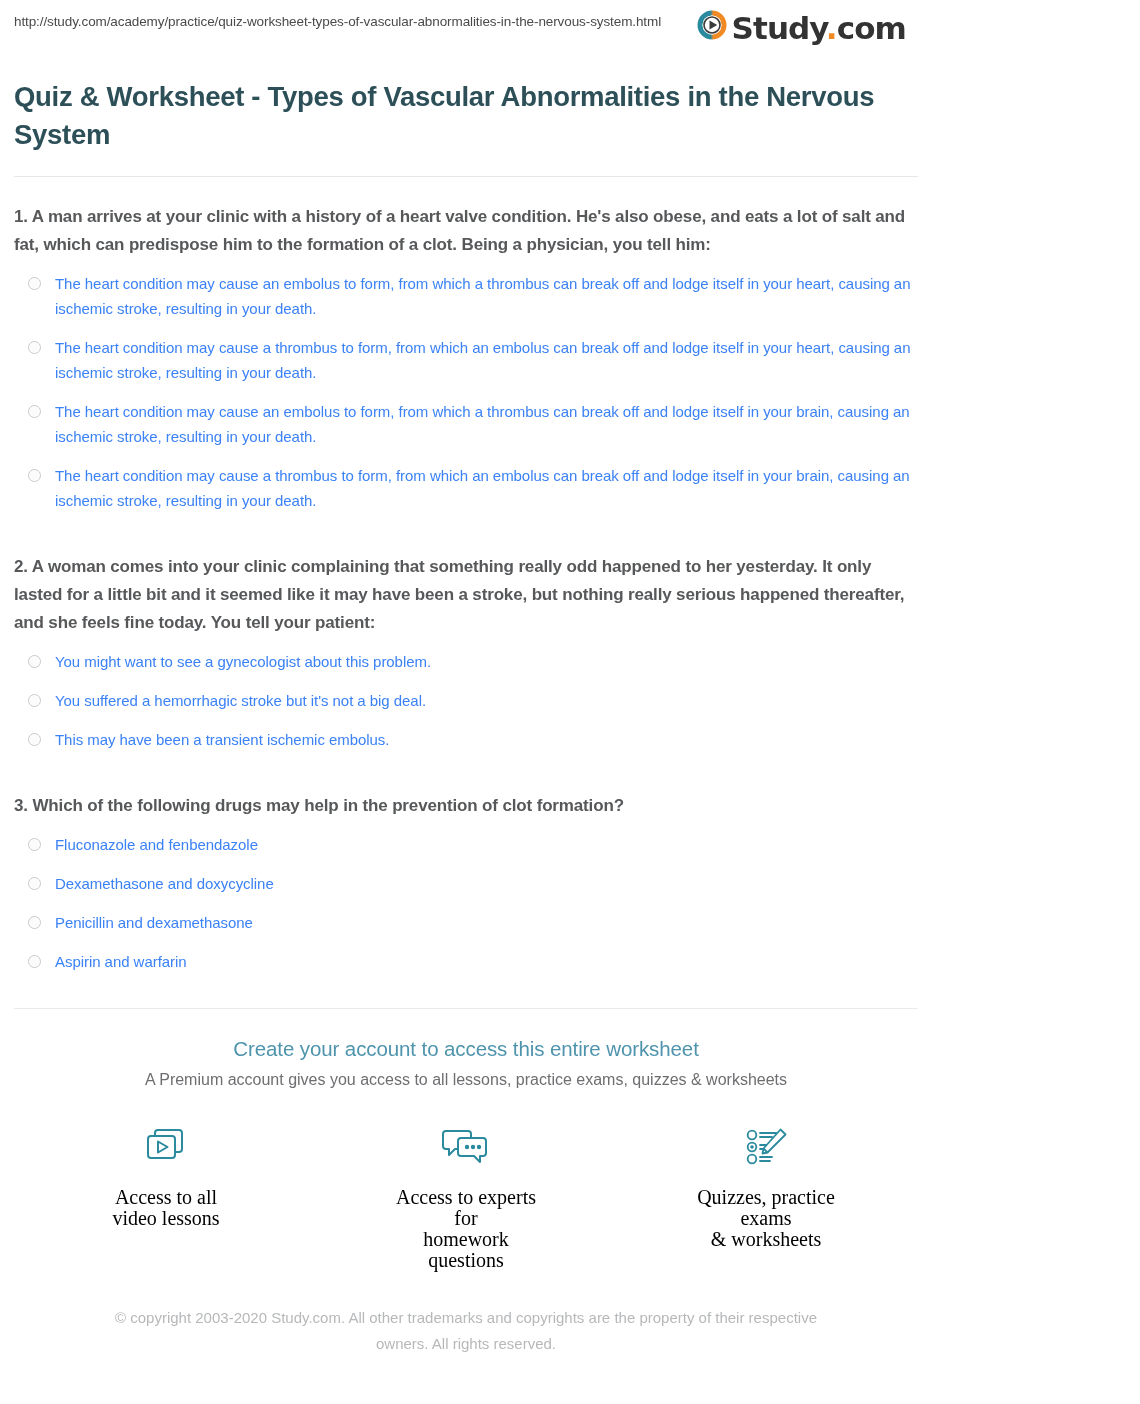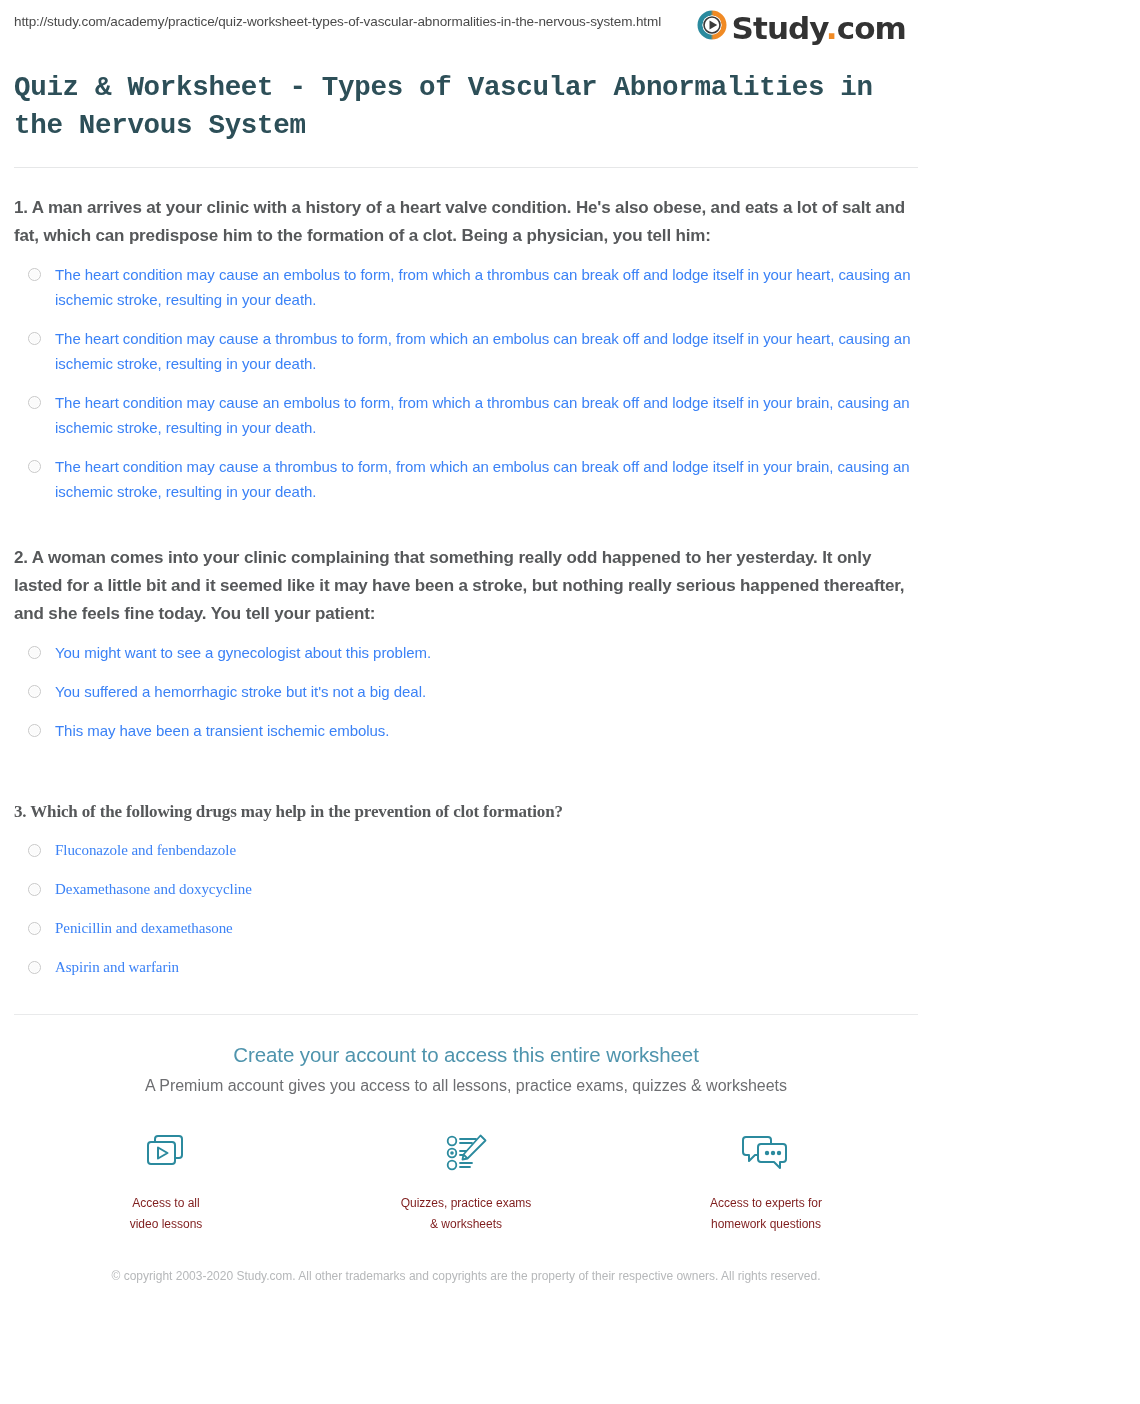--- a/index.html
+++ b/index.html
@@ -54,24 +54,24 @@
     line-height: 1;
     font-family: "DejaVu Sans", sans-serif;
   }
   .logo-text .dot { color: #f08a24; }
 
   h1.title {
     font-size: 27.5px;
     line-height: 38px;
     font-weight: bold;
     color: #2d4f58;
-    margin: 17px 0 0 0;
+    margin: 26px 0 0 0;
     letter-spacing: -0.3px;
     max-width: 900px;
-    font-family: Liberation Mono, monospace;
+    font-family: Liberation Sans, sans-serif;
   }
 
   .rule {
     border: 0;
     border-top: 1px solid #e6e7e8;
     margin: 22px 0 0 0;
   }
 
   
   .questions { margin-top: 0; }
@@ -151,30 +151,31 @@
     text-align: center;
   }
   .feature-icon {
     height: 56px;
     display: flex;
     align-items: center;
     justify-content: center;
   }
   .feature-caption {
     margin-top: 11px;
-    font-size: 12px;
+    font-size: 20px;
     line-height: 21px;
-    color: #7f1d1d;
+    color: #000000;
+    font-family: Liberation Serif, serif;
   }
 
   .copyright {
     margin-top: 34px;
     text-align: center;
-    font-size: 12px;
-    line-height: 15px;
+    font-size: 15px;
+    line-height: 26px;
     color: #b6b8ba;
     max-width: 720px;
     margin-left: auto;
     margin-right: auto;
   }
 </style>
 </head>
 <body>
 
 <div class="page">
@@ -241,21 +242,21 @@
           <span class="radio"></span>
           <span class="option-label">You suffered a hemorrhagic stroke but it's not a big deal.</span>
         </div>
         <div class="option">
           <span class="radio"></span>
           <span class="option-label">This may have been a transient ischemic embolus.</span>
         </div>
       </div>
     </div>
 
-    <div class="question-block" style="margin-top:55px;font-family:Liberation Serif, serif;">
+    <div class="question-block" style="margin-top:40px;">
       <p class="q-text">3. Which of the following drugs may help in the prevention of clot formation?</p>
       <div class="options">
         <div class="option">
           <span class="radio"></span>
           <span class="option-label">Fluconazole and fenbendazole</span>
         </div>
         <div class="option">
           <span class="radio"></span>
           <span class="option-label">Dexamethasone and doxycycline</span>
         </div>
@@ -284,20 +285,36 @@
         <div class="feature-icon">
           <svg width="56" height="50" viewBox="0 0 56 50">
             <rect x="17" y="7" width="27" height="22" rx="3" ry="3" fill="none" stroke="#2b8a9e" stroke-width="2"></rect>
             <rect x="10" y="13" width="27" height="22" rx="3" ry="3" fill="#ffffff" stroke="#2b8a9e" stroke-width="2"></rect>
             <polygon points="20,18.5 29.5,24 20,29.5" fill="none" stroke="#2b8a9e" stroke-width="2" stroke-linejoin="round"></polygon>
           </svg>
         </div>
         <div class="feature-caption">
           <div>Access to all</div>
           <div>video lessons</div>
+        </div>
+      </div>
+
+      <div class="feature">
+        <div class="feature-icon">
+          <svg width="60" height="50" viewBox="0 0 60 50">
+            <path d="M10 8 h22 a3 3 0 0 1 3 3 v12 a3 3 0 0 1 -3 3 h-13 l-6 6 v-6 h-3 a3 3 0 0 1 -3 -3 v-12 a3 3 0 0 1 3 -3 z" fill="#ffffff" stroke="#2b8a9e" stroke-width="2" stroke-linejoin="round"></path>
+            <path d="M25 15 h22 a3 3 0 0 1 3 3 v12 a3 3 0 0 1 -3 3 h-3 v6 l-6 -6 h-13 a3 3 0 0 1 -3 -3 v-12 a3 3 0 0 1 3 -3 z" fill="#ffffff" stroke="#2b8a9e" stroke-width="2" stroke-linejoin="round"></path>
+            <circle cx="31" cy="24" r="2.2" fill="#2b8a9e"></circle>
+            <circle cx="37" cy="24" r="2.2" fill="#2b8a9e"></circle>
+            <circle cx="43" cy="24" r="2.2" fill="#2b8a9e"></circle>
+          </svg>
+        </div>
+        <div class="feature-caption">
+          <div>Access to experts for</div>
+          <div>homework questions</div>
         </div>
       </div>
 
       <div class="feature">
         <div class="feature-icon">
           <svg width="56" height="50" viewBox="0 0 56 50">
             <circle cx="14" cy="12" r="4.3" fill="none" stroke="#2b8a9e" stroke-width="1.8"></circle>
             <circle cx="14" cy="24" r="4.3" fill="none" stroke="#2b8a9e" stroke-width="1.8"></circle>
             <circle cx="14" cy="24" r="1.8" fill="#2b8a9e"></circle>
             <circle cx="14" cy="36" r="4.3" fill="none" stroke="#2b8a9e" stroke-width="1.8"></circle>
@@ -310,34 +327,18 @@
             <path d="M42.5 6.5 L47.5 11.5 L29.5 29.5 L24.5 30.5 L25.5 25.5 Z" fill="#ffffff" stroke="#2b8a9e" stroke-width="1.8" stroke-linejoin="round"></path>
             <line x1="25.5" y1="25.5" x2="29.5" y2="29.5" stroke="#2b8a9e" stroke-width="1.8"></line>
           </svg>
         </div>
         <div class="feature-caption">
           <div>Quizzes, practice exams</div>
           <div>&amp; worksheets</div>
         </div>
       </div>
 
-      <div class="feature">
-        <div class="feature-icon">
-          <svg width="60" height="50" viewBox="0 0 60 50">
-            <path d="M10 8 h22 a3 3 0 0 1 3 3 v12 a3 3 0 0 1 -3 3 h-13 l-6 6 v-6 h-3 a3 3 0 0 1 -3 -3 v-12 a3 3 0 0 1 3 -3 z" fill="#ffffff" stroke="#2b8a9e" stroke-width="2" stroke-linejoin="round"></path>
-            <path d="M25 15 h22 a3 3 0 0 1 3 3 v12 a3 3 0 0 1 -3 3 h-3 v6 l-6 -6 h-13 a3 3 0 0 1 -3 -3 v-12 a3 3 0 0 1 3 -3 z" fill="#ffffff" stroke="#2b8a9e" stroke-width="2" stroke-linejoin="round"></path>
-            <circle cx="31" cy="24" r="2.2" fill="#2b8a9e"></circle>
-            <circle cx="37" cy="24" r="2.2" fill="#2b8a9e"></circle>
-            <circle cx="43" cy="24" r="2.2" fill="#2b8a9e"></circle>
-          </svg>
-        </div>
-        <div class="feature-caption">
-          <div>Access to experts for</div>
-          <div>homework questions</div>
-        </div>
-      </div>
-
     </div>
 
     <div class="copyright">© copyright 2003-2020 Study.com. All other trademarks and copyrights are the property of their respective owners. All rights reserved.</div>
   </div>
 
 </div>
 
 </body></html>

